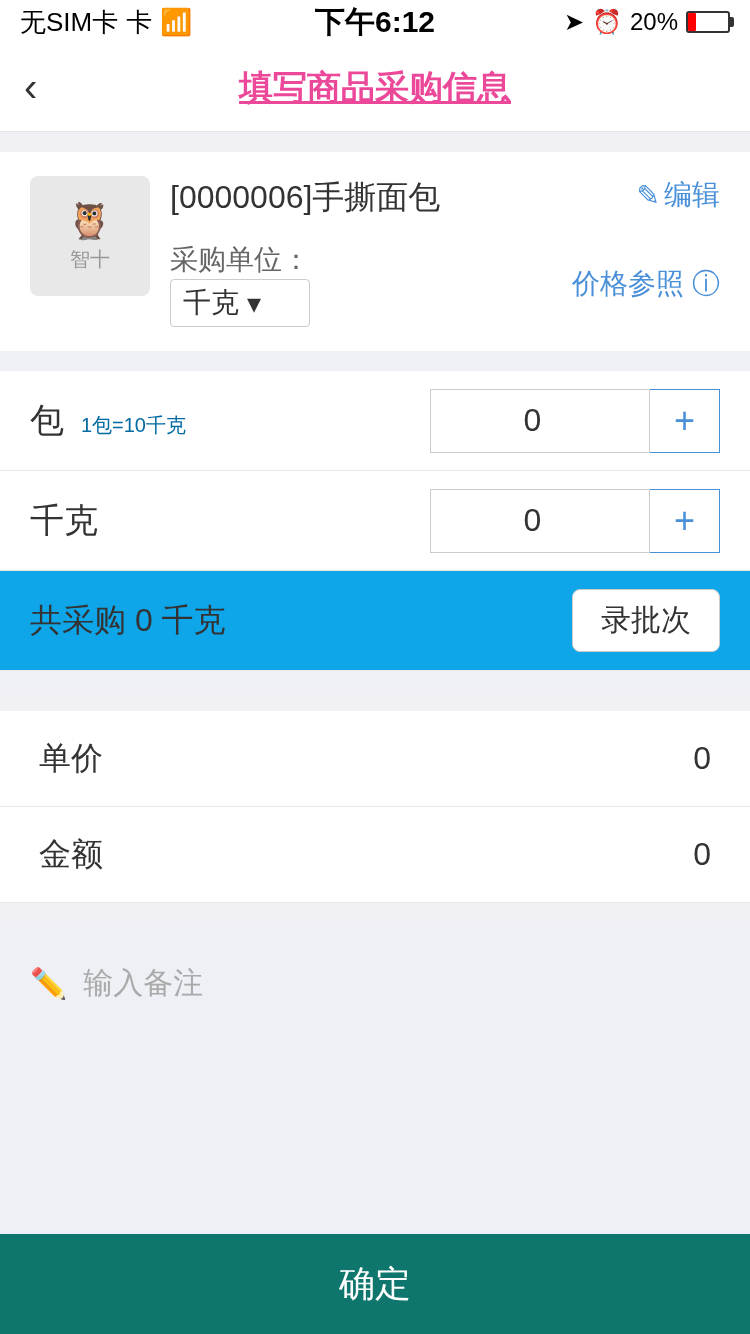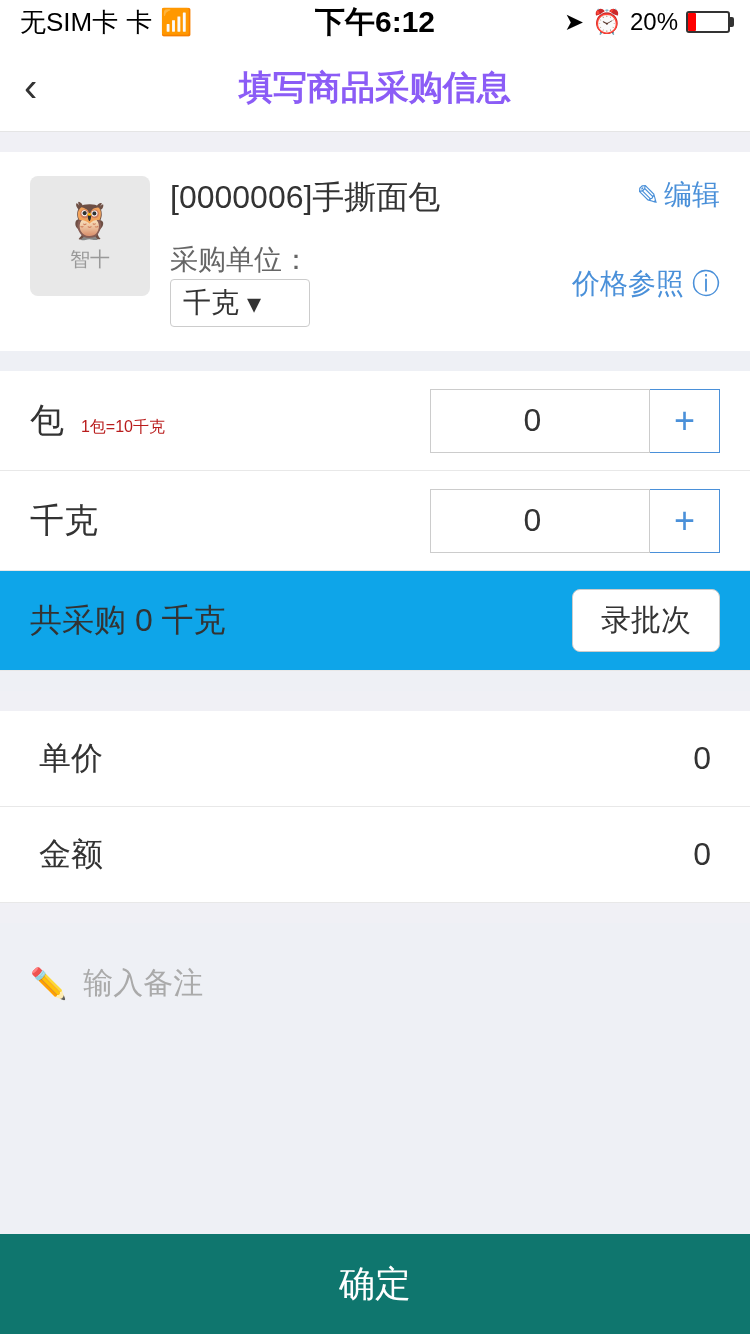--- a/index.html
+++ b/index.html
@@ -84,21 +84,22 @@
     .nav-back {
       position: absolute;
       left: 24px;
       font-size: 40px;
       color: #333;
       cursor: pointer;
     }
     .nav-title {
       font-size: 34px;
       font-weight: 600;
-      color: #8b5cf6;
+      color: #ec4899;
+      text-decoration: underline;
     }
 
     
     .product-card {
       background: #fff;
       margin-top: 20px;
       padding: 24px 30px;
       display: flex;
       align-items: flex-start;
       gap: 20px;
@@ -191,22 +192,22 @@
       padding: 0 30px;
       height: 100px;
       border-bottom: 1px solid #e8e8e8;
     }
     .input-label {
       font-size: 34px;
       color: #333;
       font-weight: 500;
     }
     .input-sublabel {
-      font-size: 16px;
-      color: #b91c1c;
+      font-size: 20px;
+      color: #0369a1;
       margin-left: 8px;
     }
     .input-right {
       display: flex;
       align-items: center;
       gap: 0;
     }
     .qty-input {
       width: 220px;
       height: 64px;

